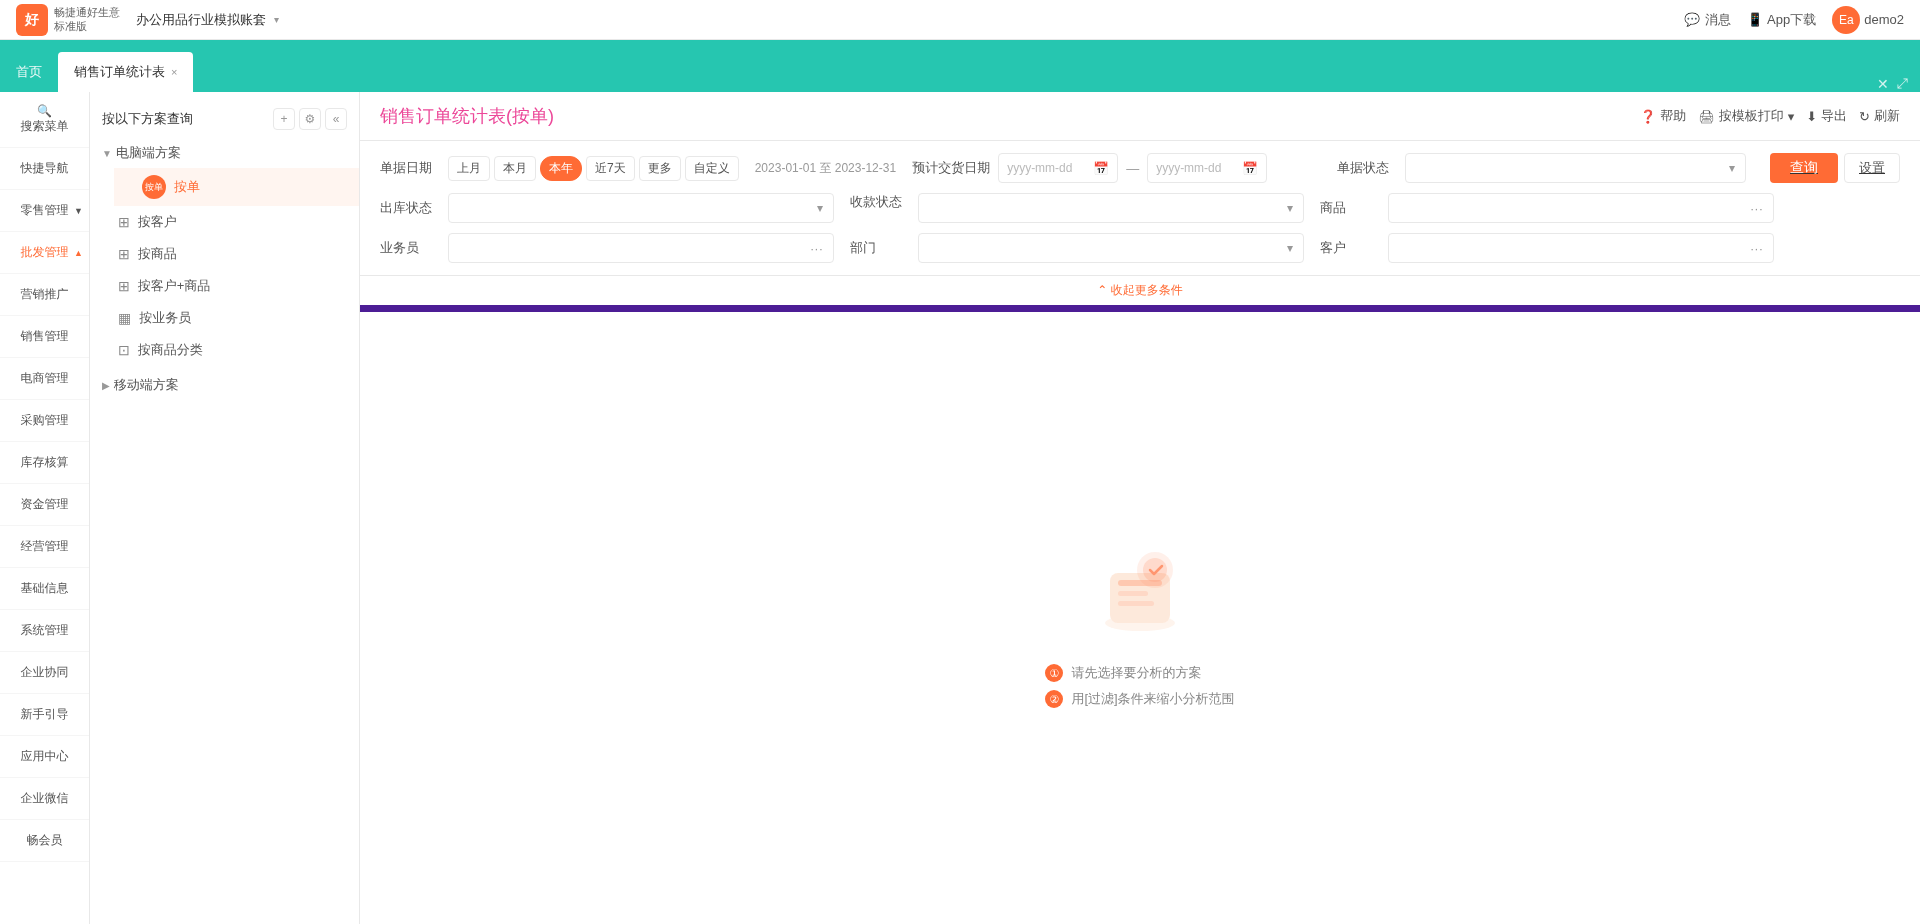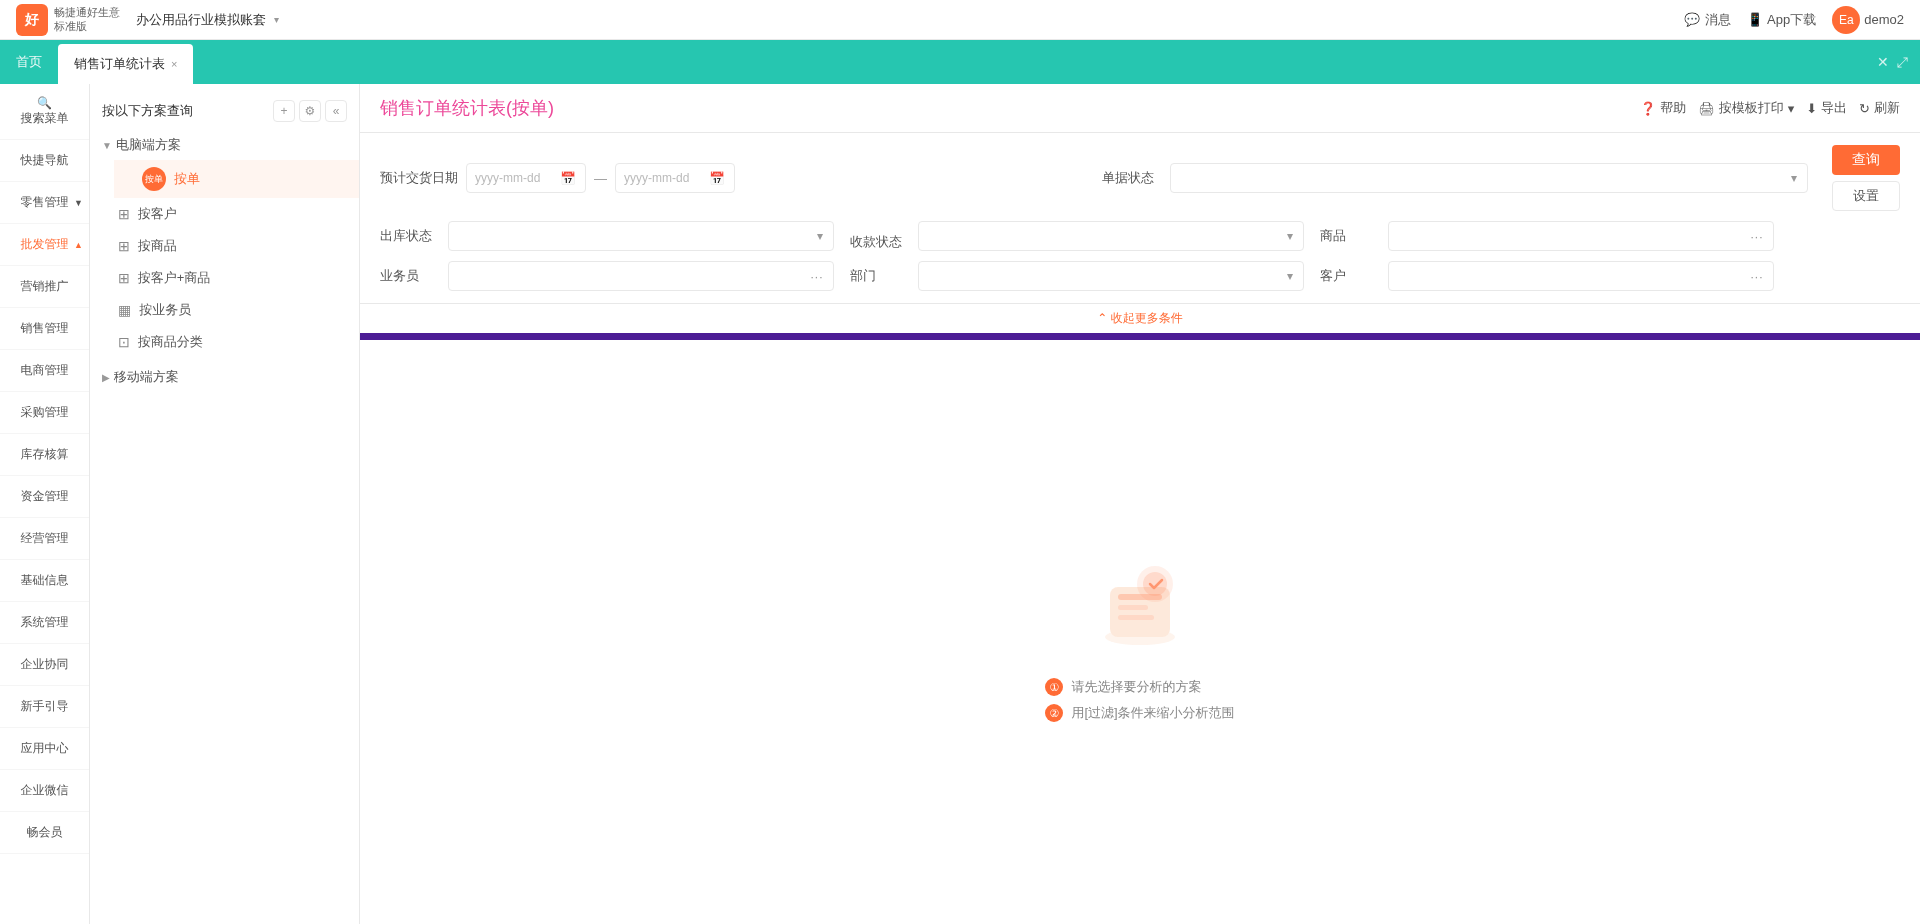--- a/index.html
+++ b/index.html
@@ -11,21 +11,21 @@
     .logo-area { display: flex; align-items: center; gap: 6px; }
     .logo-icon { width: 32px; height: 32px; background: #ff6b35; border-radius: 6px; display: flex; align-items: center; justify-content: center; color: #fff; font-size: 14px; font-weight: bold; }
     .logo-text { font-size: 11px; color: #666; line-height: 1.2; }
     .app-title { font-size: 13px; color: #333; margin-left: 8px; }
     .dropdown-arrow { color: #999; font-size: 10px; cursor: pointer; }
     .top-bar-right { display: flex; align-items: center; gap: 16px; }
     .top-bar-btn { display: flex; align-items: center; gap: 4px; color: #555; font-size: 13px; cursor: pointer; }
     .avatar { width: 28px; height: 28px; border-radius: 50%; background: #ff6b35; display: flex; align-items: center; justify-content: center; color: #fff; font-size: 12px; }
 
     
-    .nav-tabs { background: #26c6b0; height: 44px; display: flex; align-items: center; padding: 0 0; }
+    .nav-tabs { background: #26c6b0; height: 52px; display: flex; align-items: flex-end; padding: 0 0; }
     .nav-tab { padding: 0 16px; height: 40px; display: flex; align-items: center; color: rgba(255,255,255,0.85); font-size: 13px; cursor: pointer; position: relative; }
     .nav-tab.active { background: #fff; color: #333; border-radius: 4px 4px 0 0; margin-top: 4px; }
     .nav-tab-close { margin-left: 6px; color: #999; font-size: 11px; }
     .nav-tab-home { color: rgba(255,255,255,0.9); }
     .nav-spacer { flex: 1; }
     .nav-actions { display: flex; align-items: center; gap: 8px; padding-right: 12px; }
     .nav-action-btn { color: rgba(255,255,255,0.8); font-size: 14px; cursor: pointer; }
 
     
     .main-layout { display: flex; flex: 1; overflow: hidden; }
@@ -72,21 +72,21 @@
     .date-btn.active { background: #ff6b35; color: #fff; border-color: #ff6b35; border-radius: 12px; }
     .date-range { display: flex; align-items: center; gap: 4px; margin-left: 8px; font-size: 12px; color: #999; }
     .date-separator { color: #999; }
 
     
     .collapse-bar { text-align: center; padding: 6px; cursor: pointer; color: #ff6b35; font-size: 12px; background: #fff; border-bottom: 7px solid #4c1d95; }
 
     
     .query-btn { background: #ff6b35; color: #fff; border: none; border-radius: 4px; padding: 6px 20px; font-size: 14px; cursor: pointer; font-weight: 500; }
     .settings-btn { background: #fff; color: #555; border: 1px solid #e8e8e8; border-radius: 4px; padding: 5px 14px; font-size: 13px; cursor: pointer; }
-    .query-actions { display: flex; flex-direction: column; gap: 6px; margin-left: 8px; }
+    .query-actions { display: flex; flex-direction: row; gap: 6px; margin-left: 8px; text-decoration: underline; }
 
     
     .empty-state { flex: 1; display: flex; flex-direction: column; align-items: center; justify-content: center; gap: 16px; background: #fff; margin: 0; }
     .empty-icon { width: 120px; height: 120px; opacity: 0.7; }
     .empty-tips { display: flex; flex-direction: column; gap: 8px; }
     .empty-tip { display: flex; align-items: center; gap: 8px; color: #888; font-size: 13px; }
     .tip-num { width: 18px; height: 18px; border-radius: 50%; background: #ff6b35; color: #fff; font-size: 11px; display: flex; align-items: center; justify-content: center; flex-shrink: 0; }
 
     .filter-inline-group { display: flex; align-items: center; gap: 8px; }
     .predicted-date-input { border: 1px solid #e8e8e8; border-radius: 4px; padding: 4px 8px; font-size: 12px; color: #bbb; width: 120px; display: flex; align-items: center; justify-content: space-between; height: 30px; cursor: pointer; background: #fff; }
@@ -274,20 +274,34 @@
           <div class="header-action-btn">
             <span>↻</span>
             <span>刷新</span>
           </div>
         </div>
       </div>
 
       <div class="filter-area">
 
         <div class="filter-row">
+          <div class="filter-inline-group">
+            <span class="filter-label">单据日期</span>
+            <div class="date-filters">
+              <button class="date-btn">上月</button>
+              <button class="date-btn">本月</button>
+              <button class="date-btn active">本年</button>
+              <button class="date-btn">近7天</button>
+              <button class="date-btn">更多</button>
+              <button class="date-btn">自定义</button>
+            </div>
+            <div class="date-range">
+              <span>2023-01-01 至 2023-12-31</span>
+            </div>
+          </div>
 
           <div style="display:flex; align-items:center; gap:8px; flex:1;">
             <span class="filter-label">预计交货日期</span>
             <div class="predicted-date-input">
               <span style="color:#bbb; font-size:12px;">yyyy-mm-dd</span>
               <span class="cal-icon">📅</span>
             </div>
             <span class="date-separator">—</span>
             <div class="predicted-date-input">
               <span style="color:#bbb; font-size:12px;">yyyy-mm-dd</span>
@@ -311,21 +325,21 @@
 
         <div class="filter-row">
           <div style="display:flex; align-items:center; gap:8px; flex:1;justify-content:space-between;">
             <span class="filter-label">出库状态</span>
             <div style="flex:1; position:relative; display:flex; align-items:center; border:1px solid #e8e8e8; border-radius:4px; padding:4px 10px; min-height:30px; background:#fff; cursor:pointer;">
               <span style="flex:1; color:#bbb; font-size:13px;"></span>
               <span style="color:#999; font-size:12px;">▾</span>
             </div>
           </div>
 
-          <div style="display:flex; align-items:flex-end; gap:8px; flex:1;">
+          <div style="display:flex; align-items:flex-start; gap:8px; flex:1;">
             <span class="filter-label">收款状态</span>
             <div style="flex:1; position:relative; display:flex; align-items:center; border:1px solid #e8e8e8; border-radius:4px; padding:4px 10px; min-height:30px; background:#fff; cursor:pointer;">
               <span style="flex:1; color:#bbb; font-size:13px;"></span>
               <span style="color:#999; font-size:12px;">▾</span>
             </div>
           </div>
 
           <div style="display:flex; align-items:center; gap:8px; flex:1;">
             <span class="filter-label">商品</span>
             <div style="flex:1; display:flex; align-items:center; border:1px solid #e8e8e8; border-radius:4px; padding:4px 10px; min-height:30px; background:#fff; cursor:pointer; justify-content:flex-end;">

